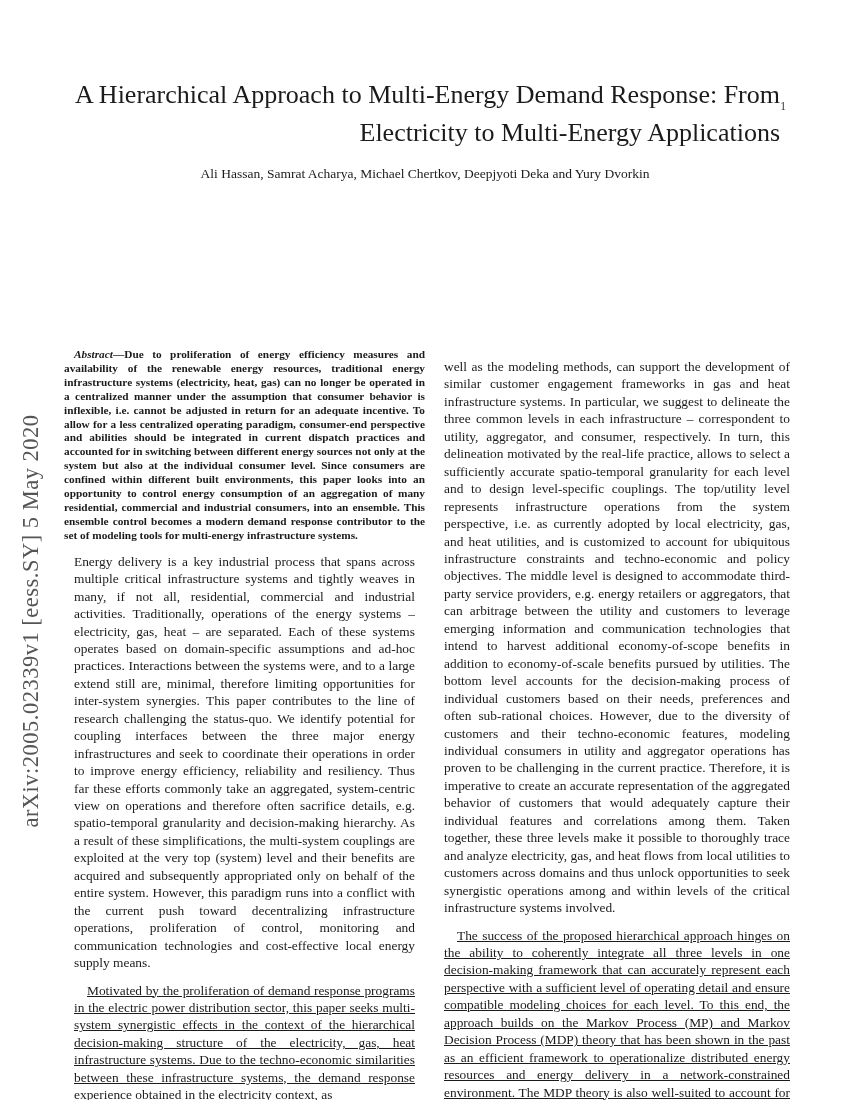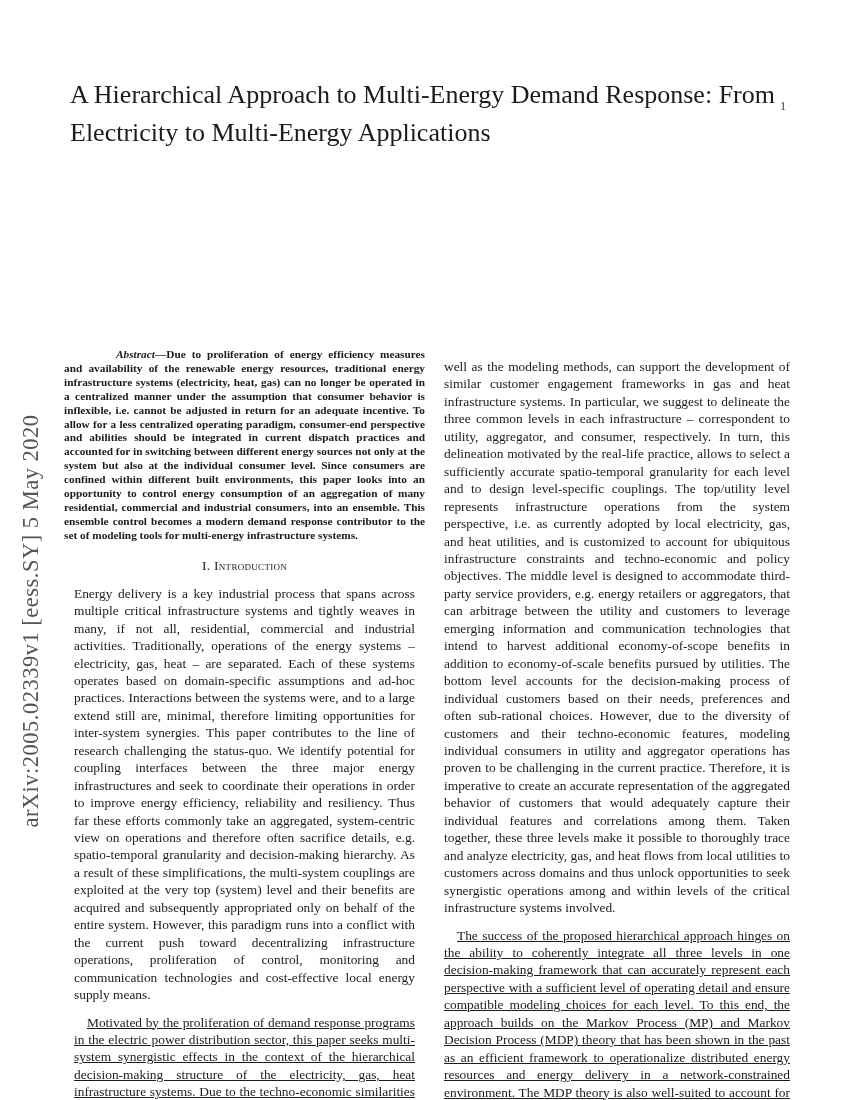--- a/index.html
+++ b/index.html
@@ -25,21 +25,21 @@
     top: 545px; left: 31px;
     transform: translate(-50%, -50%) rotate(-90deg);
     white-space: nowrap;
     font-size: 22.5px;
     letter-spacing: 0.5px;
     color: #555555;
   }
 
   .title {
     margin: 76px 70px 0 70px;
-    text-align: left;
+    text-align: right;
     font-size: 26px;
     line-height: 38px;
     font-weight: 400;
   }
 
   .authors {
     margin-top: 13px;
     text-align: center;
     font-size: 13.5px;
     line-height: 17px;
@@ -56,21 +56,21 @@
   .col-right { width: 366px; }
 
   .abstract {
     margin: 0;
     font-size: 11.3px;
     line-height: 13.9px;
     font-weight: bold;
     text-align: justify;
     text-indent: 10px;
   }
-  .abstract-label { font-style: italic; margin-left: 42px; }
+  .abstract-label { font-style: italic; }
 
   .section-heading {
     margin: 15px 0 11px 0;
     text-align: center;
     font-size: 13.5px;
     font-variant: small-caps;
     font-weight: 400;
     letter-spacing: 0.3px;
   }
 
@@ -86,29 +86,29 @@
 <body>
 
 <div class="page">
 
   <div class="page-number">1</div>
 
   <div class="arxiv-banner">arXiv:2005.02339v1  [eess.SY]  5 May 2020</div>
 
   <h1 class="title">A Hierarchical Approach to Multi-Energy Demand Response: From Electricity to Multi-Energy Applications</h1>
 
+  <div class="authors">Ali Hassan, Samrat Acharya, Michael Chertkov, Deepjyoti Deka and Yury Dvorkin</div>
 
   <div class="columns">
 
     <div class="col-left">
       <p class="abstract">
         <span class="abstract-label">Abstract</span><span>—Due to proliferation of energy efficiency measures and availability of the renewable energy resources, traditional energy infrastructure systems (electricity, heat, gas) can no longer be operated in a centralized manner under the assumption that consumer behavior is inflexible, i.e. cannot be adjusted in return for an adequate incentive. To allow for a less centralized operating paradigm, consumer-end perspective and abilities should be integrated in current dispatch practices and accounted for in switching between different energy sources not only at the system but also at the individual consumer level. Since consumers are confined within different built environments, this paper looks into an opportunity to control energy consumption of an aggregation of many residential, commercial and industrial consumers, into an ensemble. This ensemble control becomes a modern demand response contributor to the set of modeling tools for multi-energy infrastructure systems.</span>
       </p>
 
-      <h2 class="section-heading">I. Introduction</h2>
 
       <p class="body-par">Energy delivery is a key industrial process that spans across multiple critical infrastructure systems and tightly weaves in many, if not all, residential, commercial and industrial activities. Traditionally, operations of the energy systems – electricity, gas, heat – are separated. Each of these systems operates based on domain-specific assumptions and ad-hoc practices. Interactions between the systems were, and to a large extend still are, minimal, therefore limiting opportunities for inter-system synergies. This paper contributes to the line of research challenging the status-quo. We identify potential for coupling interfaces between the three major energy infrastructures and seek to coordinate their operations in order to improve energy efficiency, reliability and resiliency. Thus far these efforts commonly take an aggregated, system-centric view on operations and therefore often sacrifice details, e.g. spatio-temporal granularity and decision-making hierarchy. As a result of these simplifications, the multi-system couplings are exploited at the very top (system) level and their benefits are acquired and subsequently appropriated only on behalf of the entire system. However, this paradigm runs into a conflict with the current push toward decentralizing infrastructure operations, proliferation of control, monitoring and communication technologies and cost-effective local energy supply means.</p>
 
       <p class="body-par indent">Motivated by the proliferation of demand response programs in the electric power distribution sector, this paper seeks multi-system synergistic effects in the context of the hierarchical decision-making structure of the electricity, gas, heat infrastructure systems. Due to the techno-economic similarities between these infrastructure systems, the demand response experience obtained in the electricity context, as</p>
     </div>
 
     <div class="col-right">
       <p class="body-par">well as the modeling methods, can support the development of similar customer engagement frameworks in gas and heat infrastructure systems. In particular, we suggest to delineate the three common levels in each infrastructure – correspondent to utility, aggregator, and consumer, respectively. In turn, this delineation motivated by the real-life practice, allows to select a sufficiently accurate spatio-temporal granularity for each level and to design level-specific couplings. The top/utility level represents infrastructure operations from the system perspective, i.e. as currently adopted by local electricity, gas, and heat utilities, and is customized to account for ubiquitous infrastructure constraints and techno-economic and policy objectives. The middle level is designed to accommodate third-party service providers, e.g. energy retailers or aggregators, that can arbitrage between the utility and customers to leverage emerging information and communication technologies that intend to harvest additional economy-of-scope benefits in addition to economy-of-scale benefits pursued by utilities. The bottom level accounts for the decision-making process of individual customers based on their needs, preferences and often sub-rational choices. However, due to the diversity of customers and their techno-economic features, modeling individual consumers in utility and aggregator operations has proven to be challenging in the current practice. Therefore, it is imperative to create an accurate representation of the aggregated behavior of customers that would adequately capture their individual features and correlations among them. Taken together, these three levels make it possible to thoroughly trace and analyze electricity, gas, and heat flows from local utilities to customers across domains and thus unlock opportunities to seek synergistic operations among and within levels of the critical infrastructure systems involved.</p>
 
       <p class="body-par indent">The success of the proposed hierarchical approach hinges on the ability to coherently integrate all three levels in one decision-making framework that can accurately represent each perspective with a sufficient level of operating detail and ensure compatible modeling choices for each level. To this end, the approach builds on the Markov Process (MP) and Markov Decision Process (MDP) theory that has been shown in the past as an efficient framework to operationalize distributed energy resources and energy delivery in a network-constrained environment. The MDP theory is also well-suited to account for model and parameter uncertainty observed by utilities, third-party providers and customers, and to seek consensus decision strategies under different assumptions on communication interfaces between each level. The resulting MDP-based</p>

